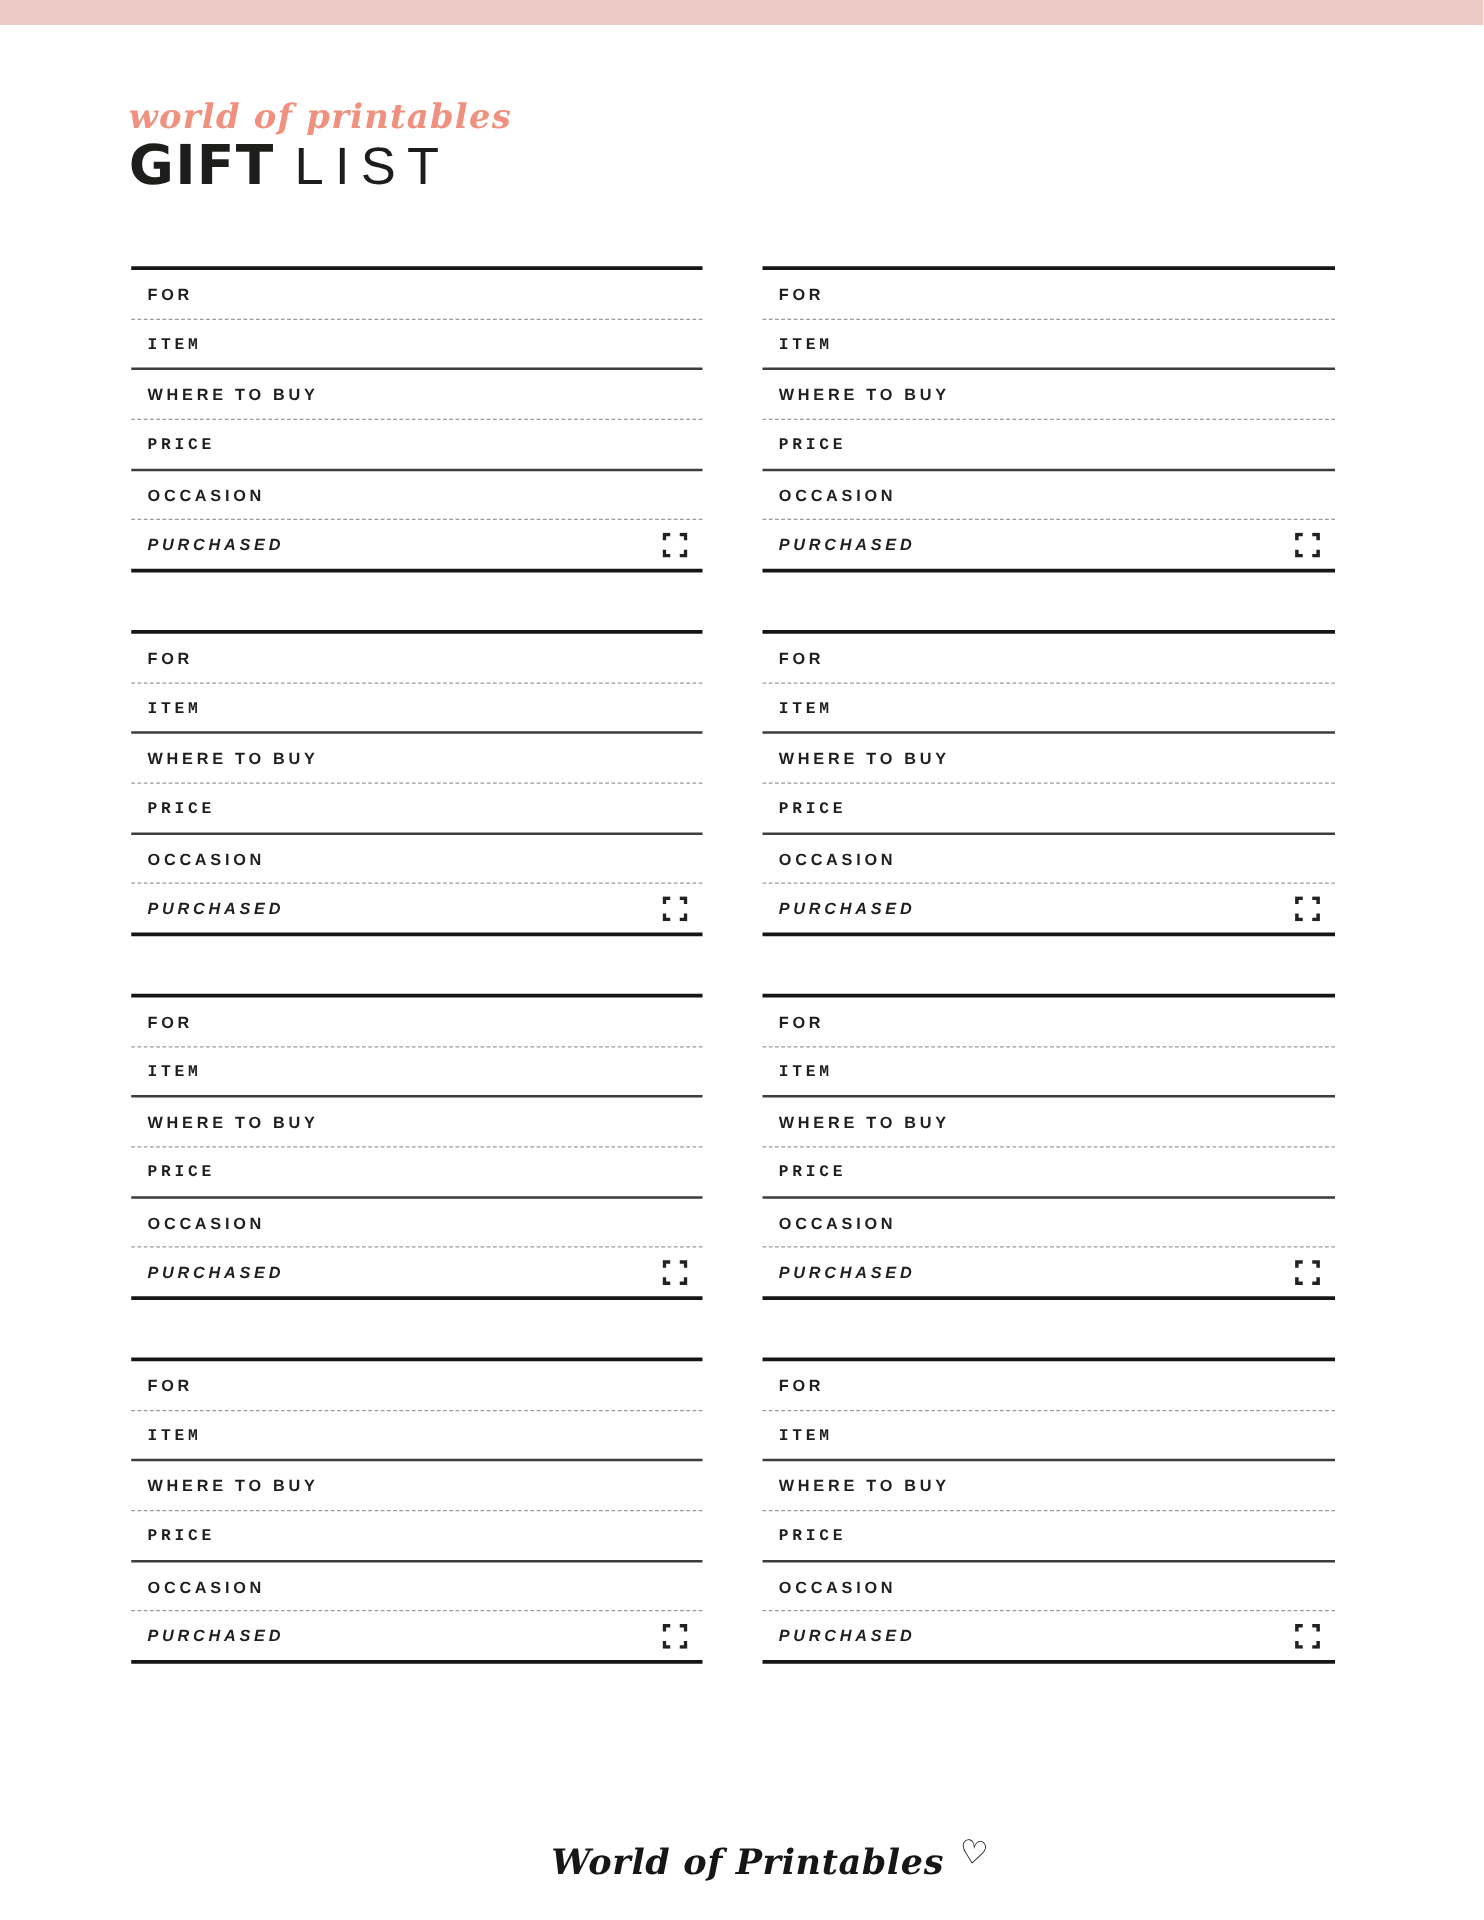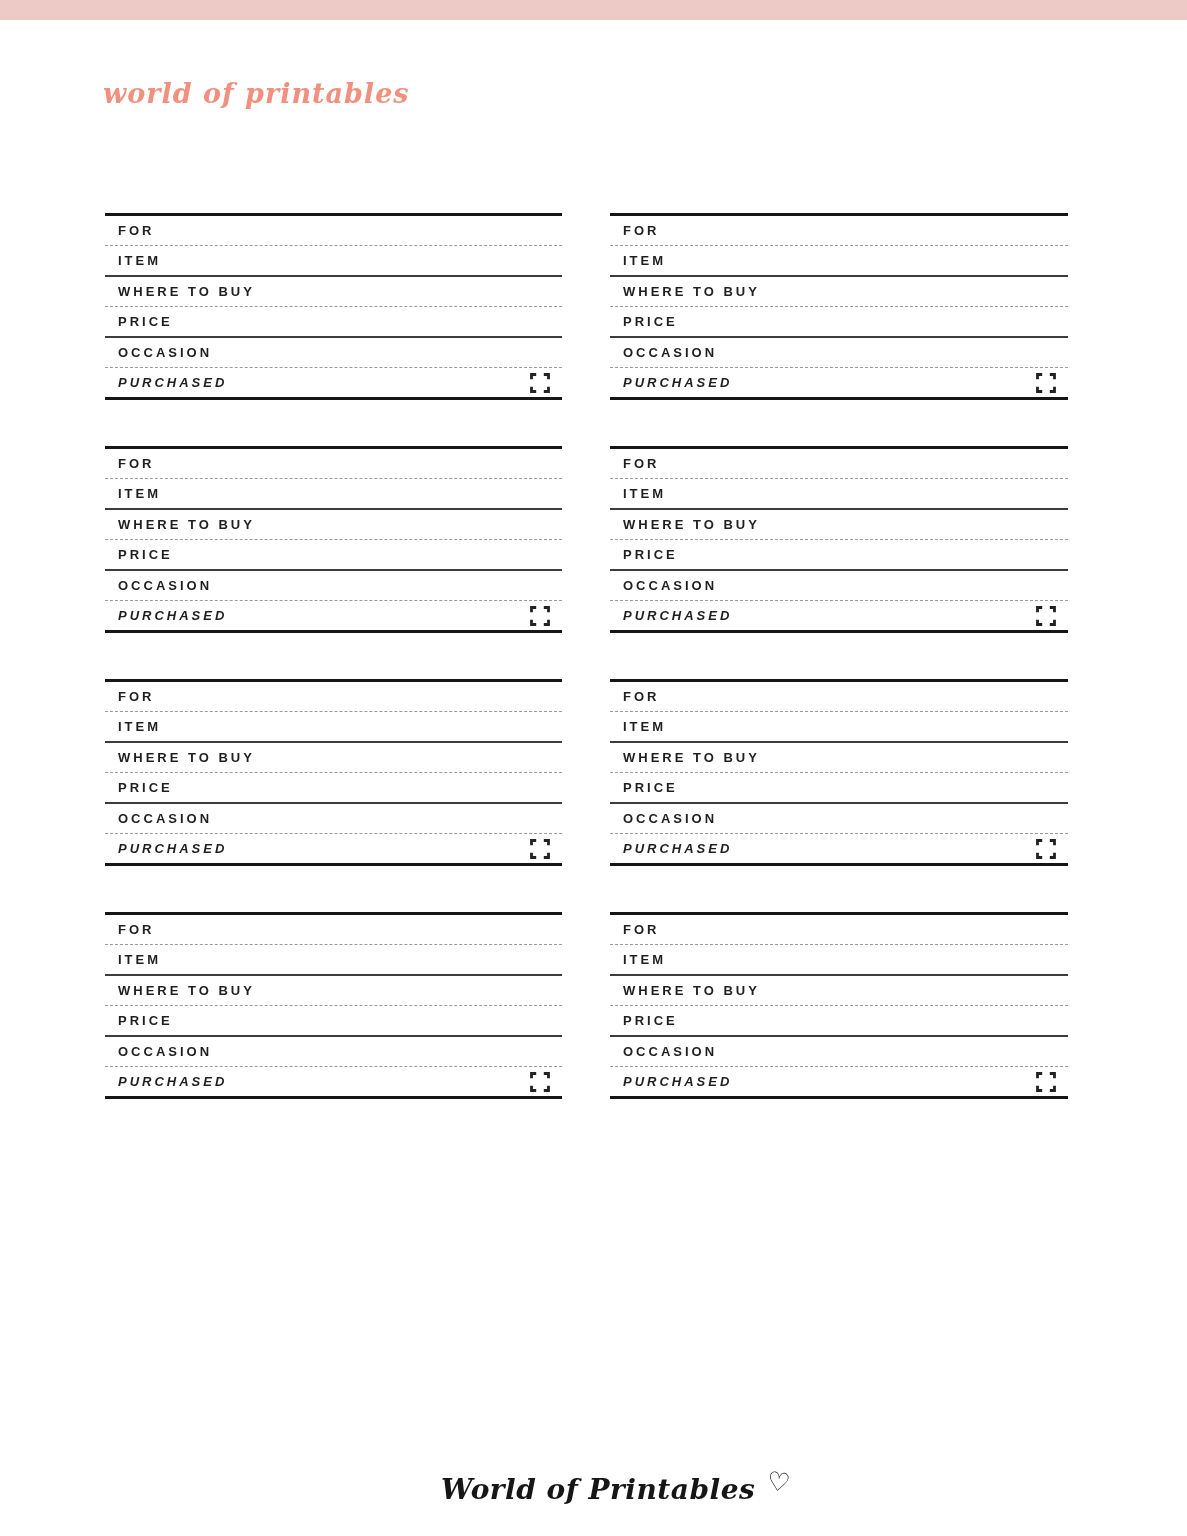--- a/index.html
+++ b/index.html
@@ -65,35 +65,35 @@
     position:absolute;
     left:105px;
     top:213px;
     width:963px;
     display:grid;
     grid-template-columns:457px 458px;
     column-gap:48px;
     row-gap:46px;
   }
   .card{
-    height:187px;
+    height:245px;
     border-top:3px solid #161616;
     border-bottom:3px solid #161616;
     display:flex;
     flex-direction:column;
   }
   .field-row{
     flex:1;
     display:flex;
     align-items:center;
     padding-left:13px;
     padding-right:12px;
   }
   .field-row.line-dotted{border-bottom:1px dashed var(--line-dotted);}
-  .field-row.line-solid{border-bottom:2px solid var(--line-solid);}
+  .field-row.line-solid{border-bottom:2px solid var(--line-solid);font-family:Liberation Mono, monospace;}
   .field-row.line-none{border-bottom:none;font-style:italic;}
   .field-label{
     font-size:13px;
     font-weight:700;
     letter-spacing:3px;
     color:#1f1f1f;
     white-space:nowrap;
   }
   .field-value{
     flex:1;
@@ -142,20 +142,24 @@
 </style>
 </head>
 <body>
 
 <div class="page">
 
   <div class="top-bar"></div>
 
   <header class="header">
     <div class="brand-script">world of printables</div>
+    <div class="page-title">
+      <span class="title-bold">GIFT</span>
+      <span class="title-light">LIST</span>
+    </div>
   </header>
 
   <main class="cards-grid">
       <section class="card">
         <div class="field-row line-dotted">
           <span class="field-label">FOR</span>
           <span class="field-value"></span>
         </div>
         <div class="field-row line-solid">
           <span class="field-label">ITEM</span>

